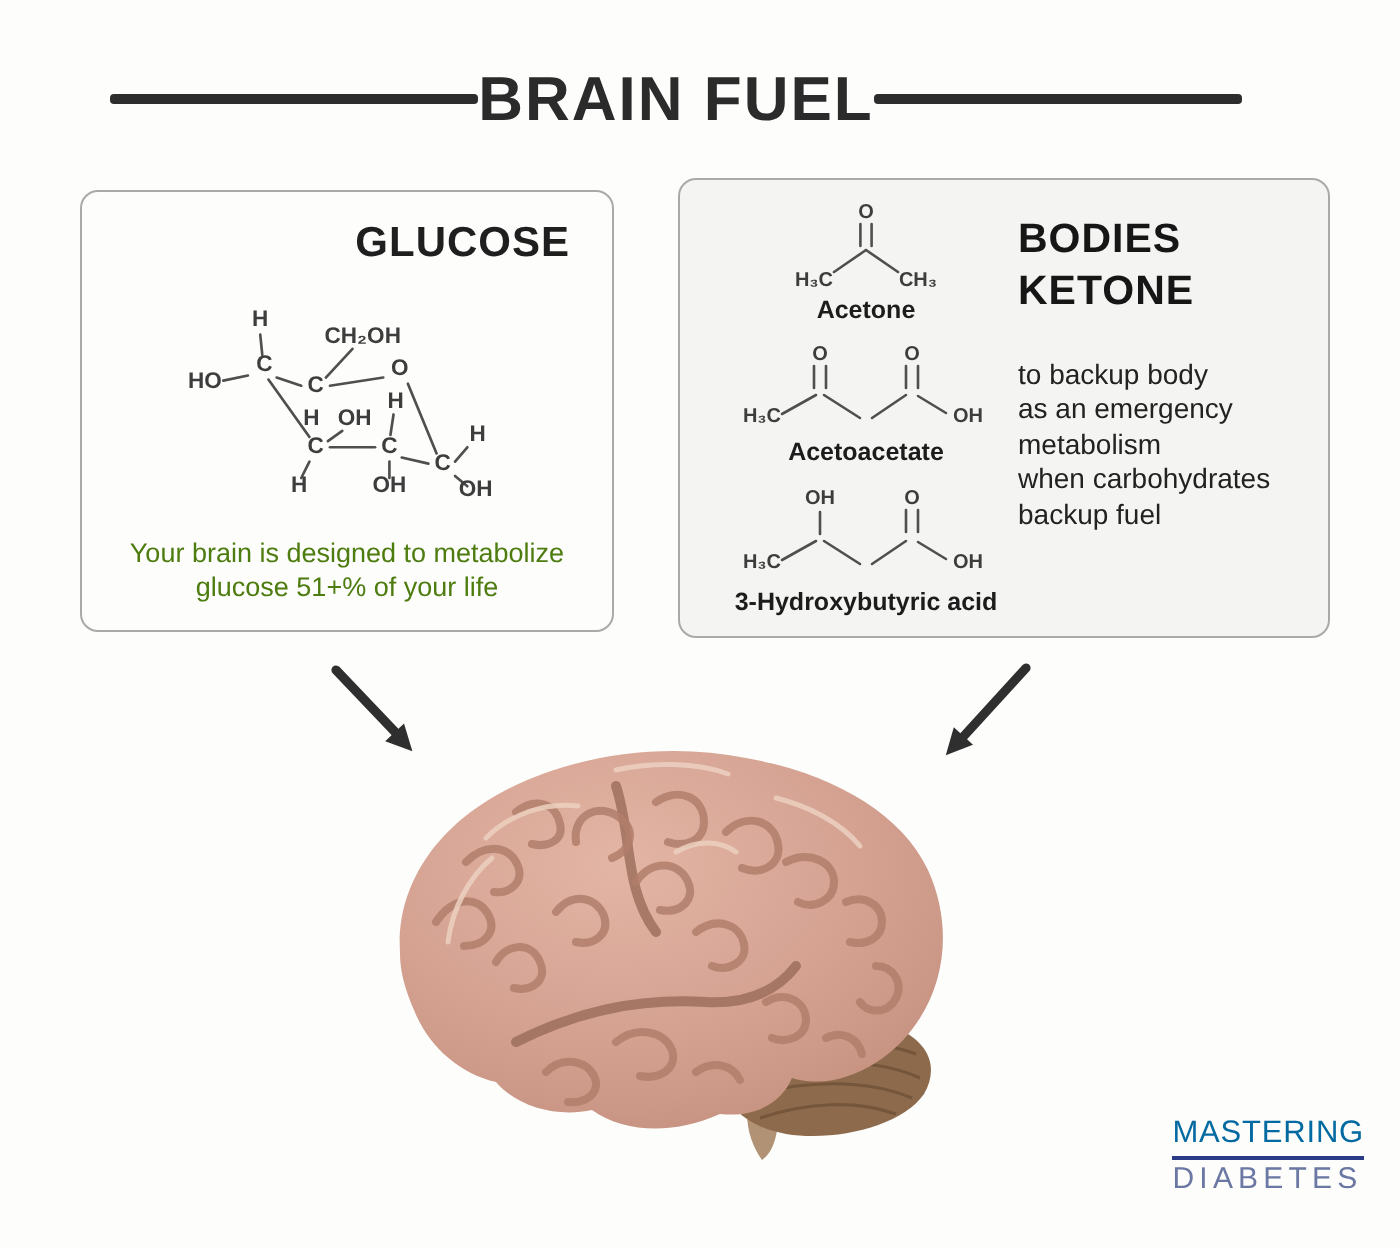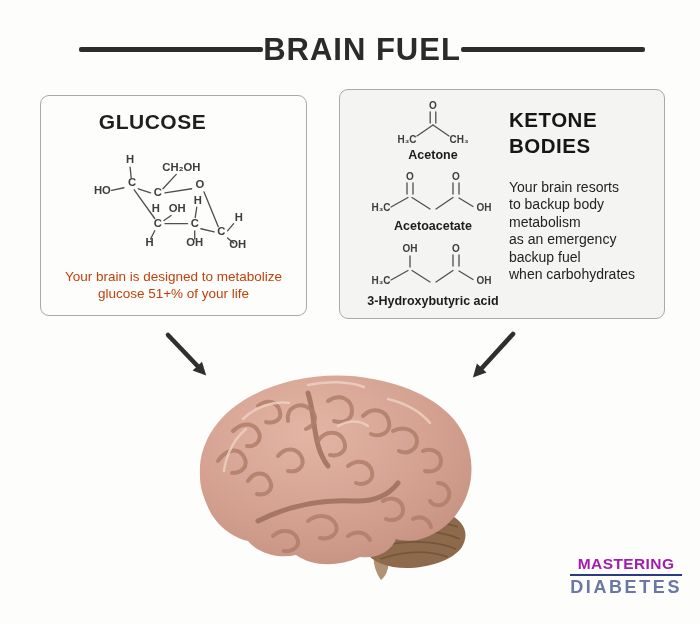--- a/index.html
+++ b/index.html
@@ -2,32 +2,32 @@
 <html><head>
 <meta charset="utf-8">
 <style>
   html,body{margin:0;padding:0;background:#ffffff;}
   #canvas{
     position:relative;width:700px;height:624px;background:#fdfdfc;
     font-family:"Liberation Sans","DejaVu Sans",sans-serif;overflow:hidden;
   }
   
   .header-row{position:absolute;top:28px;left:0;width:676px;height:42px;
-    display:flex;align-items:center;justify-content:center;gap:0;margin-left:24px;}
+    display:flex;align-items:center;justify-content:center;gap:0;}
   .header-line{width:184px;height:5px;background:#2d2d2d;border-radius:2px;}
   .header-title{font-size:31px;font-weight:800;color:#2b2b2b;letter-spacing:1px;line-height:1;}
   
   .card{position:absolute;border:1px solid #a9a9a9;border-radius:9px;box-sizing:border-box;}
   #glucose-card{left:40px;top:95px;width:267px;height:221px;background:#fdfdfc;}
   #ketone-card{left:339px;top:89px;width:326px;height:230px;background:#f4f4f2;}
-  .card-title{position:absolute;top:14px;left:0;width:100%;text-align:center;
+  .card-title{position:absolute;top:14px;left:0;width:100%;text-align:right;
     font-size:21px;font-weight:800;letter-spacing:.5px;color:#1f1f1f;
     transform:translateX(-21px);}
   .glucose-caption{position:absolute;bottom:13px;left:0;width:100%;text-align:center;
-    font-size:13.5px;line-height:17px;color:#c2410c;font-weight:500;}
+    font-size:13.5px;line-height:17px;color:#4d7c0f;font-weight:500;}
   
   .atom{font-size:11px;font-weight:600;fill:#3d3d3d;}
   .atom-sm{font-size:10px;font-weight:600;fill:#3d3d3d;}
   .bond{stroke:#4f4f4f;stroke-width:1.3;fill:none;stroke-linecap:round;}
   #glucose-molecule{position:absolute;left:44px;top:50px;}
   .mol-col{position:absolute;left:14px;top:8px;width:158px;display:flex;
     flex-direction:column;align-items:center;}
   .mol-label{font-size:12.5px;font-weight:800;color:#1c1c1c;text-align:right;line-height:15px;}
   .mt6{margin-top:6px;}
   
@@ -41,23 +41,23 @@
   #arrow-left{position:absolute;left:160px;top:329px;}
   #arrow-right{position:absolute;left:458px;top:328px;}
   
   #brain{position:absolute;left:188px;top:371px;}
   .gyri{fill:none;stroke:#b07e6b;stroke-width:4;stroke-linecap:round;stroke-linejoin:round;opacity:.85;}
   .gyri-dark{fill:none;stroke:#9a6c59;stroke-width:5;stroke-linecap:round;opacity:.8;}
   .gyri-light{fill:none;stroke:#ecd0c0;stroke-width:2.5;stroke-linecap:round;opacity:.85;}
   .cereb-line{fill:none;stroke:#6f5137;stroke-width:1.6;opacity:.8;}
   
   #logo{position:absolute;right:18px;bottom:26px;text-align:left;}
-  .logo-top{font-size:15.5px;font-weight:700;color:#a21caf;letter-spacing:.4px;
-    border-bottom:2px solid #2a3a86;padding-bottom:2px;line-height:1.1;text-align:center;}
-  .logo-bottom{font-size:18px;font-weight:700;color:#6a78a3;letter-spacing:2.6px;
+  .logo-top{font-size:15.5px;font-weight:400;color:#0369a1;letter-spacing:.4px;
+    border-bottom:2px solid #2a3a86;padding-bottom:2px;line-height:1.1;}
+  .logo-bottom{font-size:15px;font-weight:400;color:#6a78a3;letter-spacing:2.6px;
     margin-top:2px;line-height:1.1;}
 </style>
 </head>
 <body>
 
 <div id="canvas">
 
   <div class="header-row">
     <div class="header-line"></div>
     <div class="header-title">BRAIN FUEL</div>
@@ -141,30 +141,29 @@
         <line class="bond" x1="73" y1="42" x2="90" y2="30.5"></line>
         <line class="bond" x1="96" y1="31" x2="110" y2="39.5"></line>
         <text class="atom-sm" x="47" y="12" text-anchor="middle">OH</text>
         <text class="atom-sm" x="93" y="12" text-anchor="middle">O</text>
         <text class="atom-sm" x="18" y="44" text-anchor="middle">H₃C</text>
         <text class="atom-sm" x="121" y="44" text-anchor="middle">OH</text>
       </svg>
       <div class="mol-label">3-Hydroxybutyric acid</div>
     </div>
     <div class="ketone-title">
+      <div>BODIES</div>
       <div>KETONE</div>
-      <div>BODIES</div>
     </div>
     <div class="ketone-desc">
-      <div>Your brain resorts</div>
       <div>to backup body</div>
+      <div>as an emergency</div>
       <div>metabolism</div>
-      <div>as an emergency</div>
+      <div>when carbohydrates</div>
       <div>backup fuel</div>
-      <div>when carbohydrates</div>
     </div>
   </div>
 
   <svg id="arrow-left" width="56" height="56" viewBox="0 0 56 56">
     <line class="arrow" x1="8" y1="6" x2="38" y2="37.5"></line>
     <polygon class="arrow-head" points="46.2,46.6 42.0,32.7 32.6,41.6"></polygon>
   </svg>
   <svg id="arrow-right" width="60" height="58" viewBox="0 0 60 58">
     <line class="arrow" x1="55" y1="6" x2="23.5" y2="40.5"></line>
     <polygon class="arrow-head" points="14.9,49.6 28.5,44.4 18.9,35.6"></polygon>

